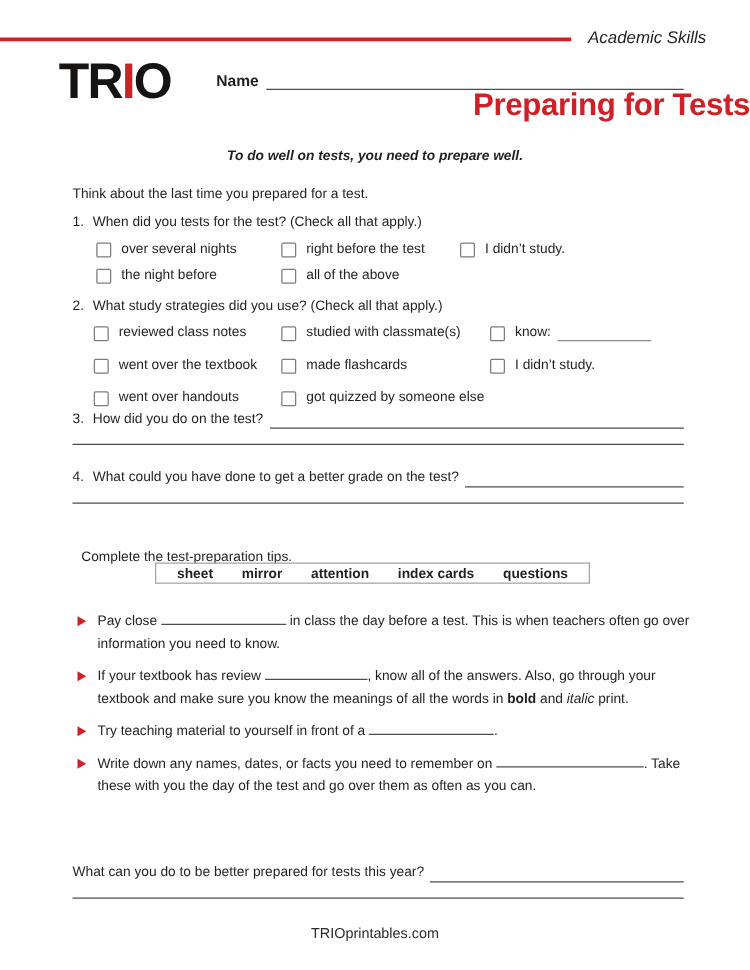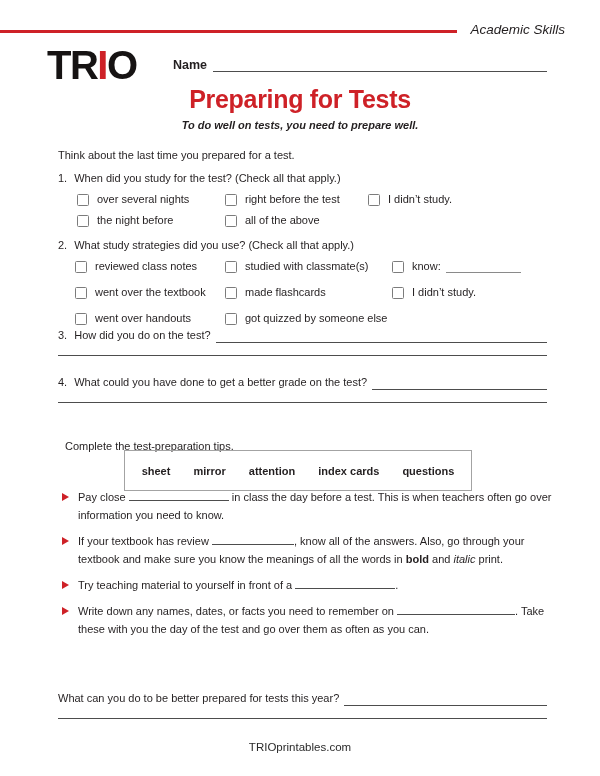--- a/index.html
+++ b/index.html
@@ -15,21 +15,21 @@
   
   .top-rule{position:absolute;top:30px;left:0;width:457px;height:2.5px;background:var(--red);}
   .category{position:absolute;top:22px;right:35px;font-size:13.5px;font-weight:normal;font-style:italic;}
   .logo{position:absolute;top:45px;left:47px;font-size:40px;font-weight:bold;letter-spacing:-1.5px;line-height:1;color:#161313;}
   .logo .red{color:var(--red);}
   .name-row{position:absolute;top:58px;left:173px;width:374px;display:flex;align-items:flex-end;}
   .name-label{font-size:12.5px;font-weight:bold;line-height:14px;}
   .blank{display:inline-block;border-bottom:1.2px solid var(--line);height:13px;vertical-align:baseline;}
   .grow{flex:1;margin-left:6px;}
   .name-row .blank{border-bottom-width:1.4px;}
-  .title{position:absolute;top:85px;left:0;width:100%;text-align:center;font-size:25px;font-weight:bold;color:var(--red);letter-spacing:-0.3px;}
+  .title{position:absolute;top:70px;left:0;width:100%;text-align:right;font-size:25px;font-weight:bold;color:var(--red);letter-spacing:-0.3px;}
   .subtitle{position:absolute;top:119px;left:0;width:100%;text-align:center;font-size:11px;font-weight:bold;font-style:italic;}
 
   
   .sec{position:absolute;left:58px;width:489px;font-size:11px;line-height:15px;}
   .intro{top:148px;}
   .q-head{display:flex;line-height:15px;}
   .qnum{margin-right:7px;flex:none;}
   .q1{top:171px;}
   .q2{top:238px;}
   .grid{display:grid;margin-top:6px;}
@@ -40,21 +40,21 @@
   .opt .blank{width:75px;margin-left:5px;border-bottom-color:#8a8a8a;}
   .qline{line-height:15px;}
   .qrow{display:flex;align-items:flex-end;}
   .qrow .qtext{flex:none;}
   .qrow .blank{flex:1;margin-left:5px;}
   .q3{top:328px;}
   .q4{top:375px;}
   .full-line{margin-top:12px;border-bottom:1.2px solid var(--line);height:0;width:100%;}
 
   .tips-intro{top:427px;left:65px;margin-top:12px;}
-  .wordbank{position:absolute;top:450px;left:124px;width:348px;height:41px;border:1px solid #a3a3a3;display:flex;align-items:center;justify-content:center;gap:23px;font-size:11px;font-weight:bold;}
+  .wordbank{position:absolute;top:450px;left:124px;width:348px;height:17px;border:1px solid #a3a3a3;display:flex;align-items:center;justify-content:center;gap:23px;font-size:11px;font-weight:bold;}
 
   .tips{top:488px;left:62px;width:490px;}
   .tip{position:relative;padding-left:16px;font-size:11px;line-height:18px;margin-bottom:8px;}
   .tri{position:absolute;left:0;top:5px;width:0;height:0;border-left:7px solid var(--red);border-top:4px solid transparent;border-bottom:4px solid transparent;}
   .tip .blank{height:12px;}
   .w100{width:100px;}
   .w82{width:82px;}
   .w95{width:95px;}
   .w118{width:118px;}
 
@@ -74,21 +74,21 @@
     <span class="blank grow"></span>
   </div>
   <h1 class="title">Preparing for Tests</h1>
   <div class="subtitle">To do well on tests, you need to prepare well.</div>
 
   <div class="sec intro">Think about the last time you prepared for a test.</div>
 
   <section class="sec q1">
     <div class="q-head">
       <span class="qnum">1.</span>
-      <span>When did you study for the test? (Check all that apply.)</span>
+      <span>When did you tests for the test? (Check all that apply.)</span>
     </div>
     <div class="grid grid-q1">
       <label class="opt">
           <span class="cb"></span>
           <span>over several nights</span>
         </label>
       <label class="opt">
           <span class="cb"></span>
           <span>right before the test</span>
         </label>

